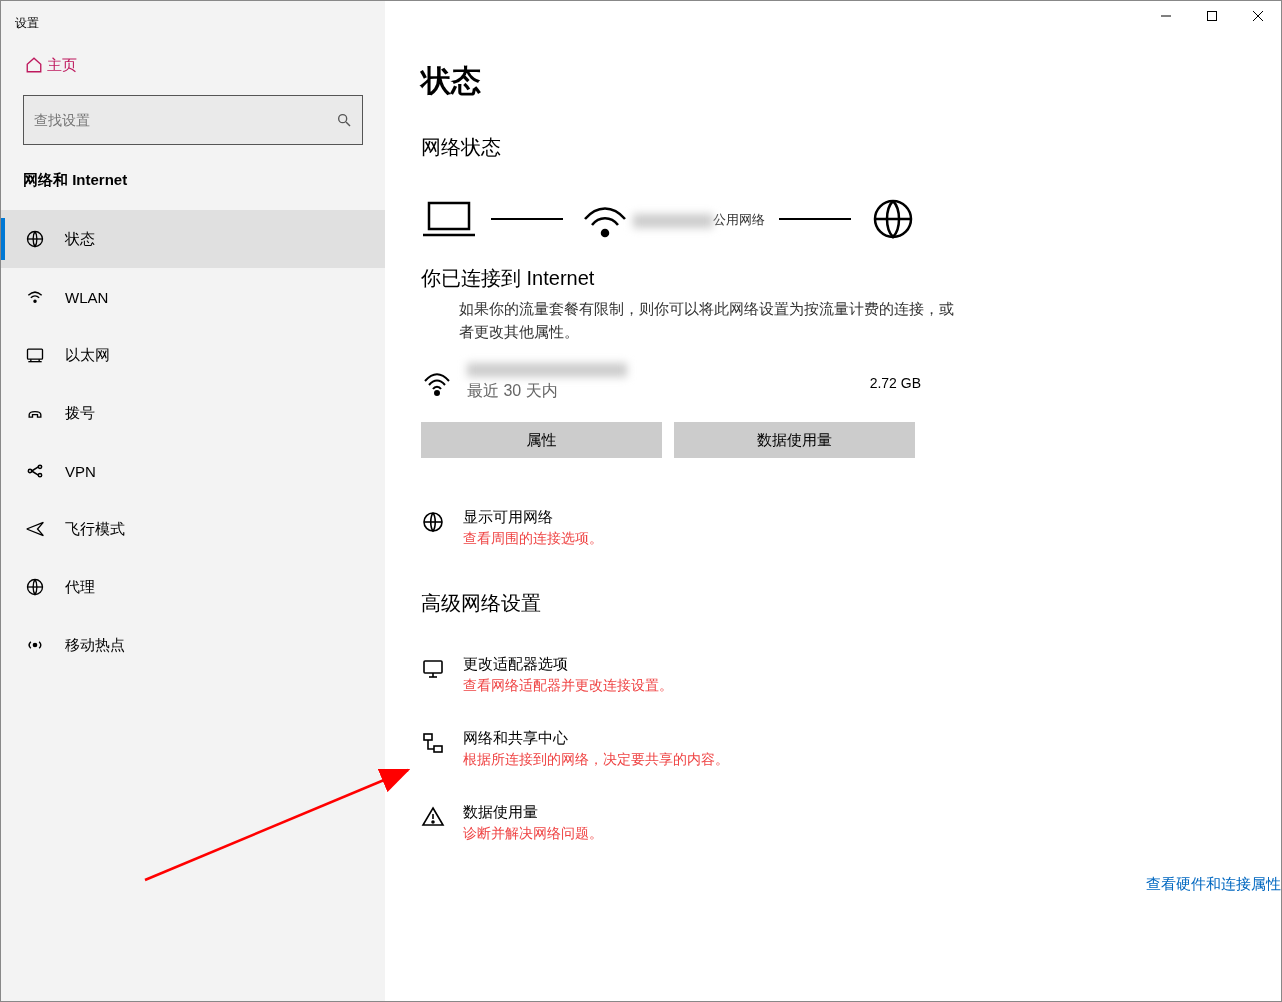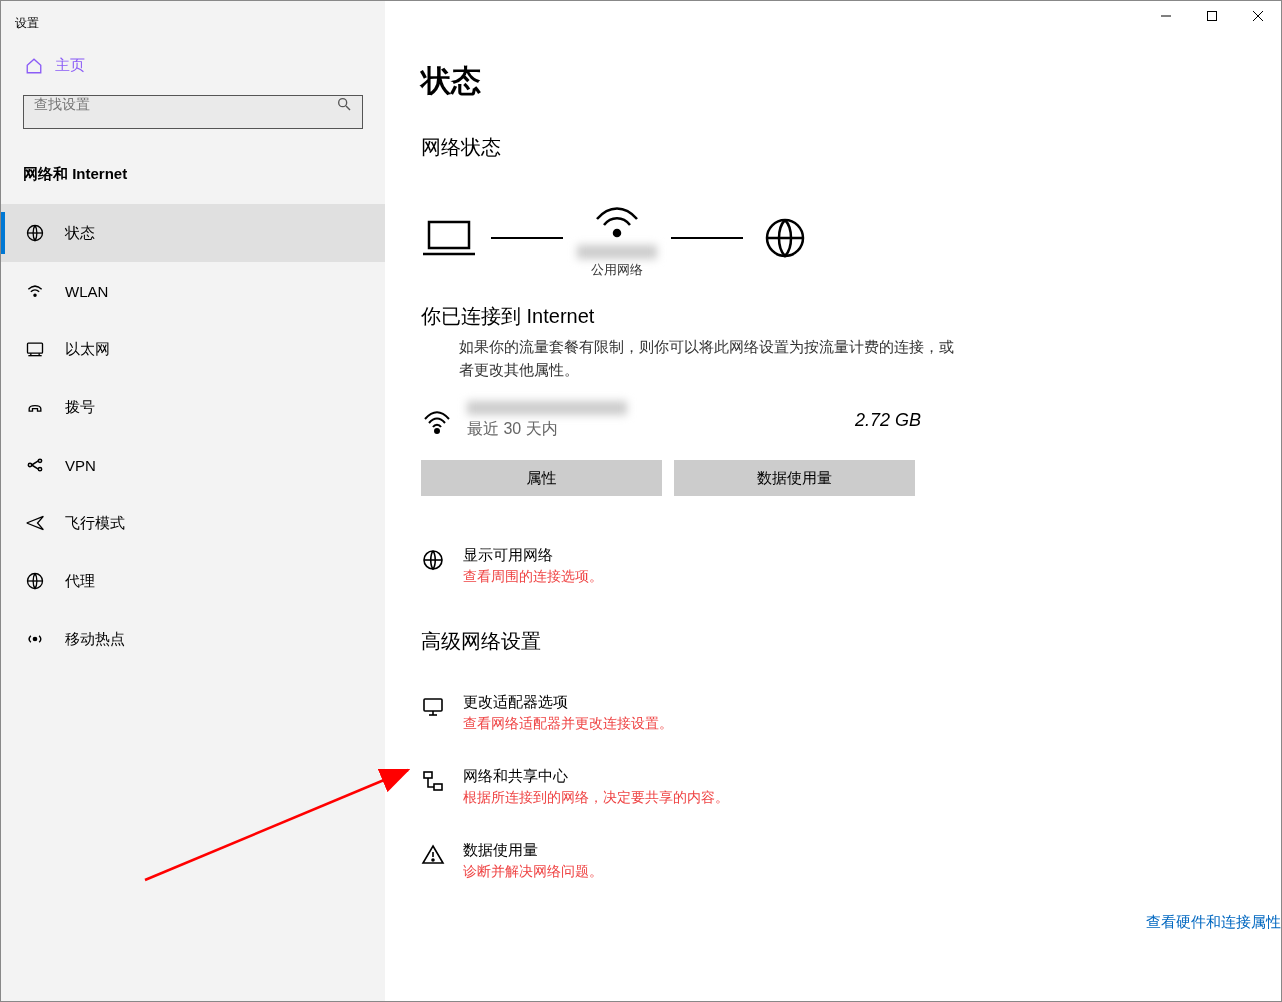--- a/index.html
+++ b/index.html
@@ -28,54 +28,52 @@
     display: flex;
     flex-direction: column;
   }
   .app-title {
     font-size: 12px;
     padding: 6px 14px 14px 14px;
     color: #000;
   }
   .home-row {
     display: flex;
-    align-items: center;
-    gap: 12px;
+    gap: 4px;
     padding: 10px 24px;
     font-size: 15px;
-    color: #8b5cf6;
+    color: #be185d;
     cursor: pointer;
   }
   .home-row .ic { width: 18px; height: 18px; }
   .search-wrap {
     padding: 10px 22px 18px 22px;
   }
   .search-box {
     display: flex;
-    align-items: flex-start;
+    align-items: center;
     border: 1px solid #555;
     background: #eaeaea;
-    height: 34px;
+    height: 50px;
     padding: 0 10px;
     gap: 36px;
   }
   .search-box input {
     flex: 1;
     border: none;
     background: transparent;
     font-size: 14px;
     outline: none;
     color: #555;
   }
   .search-box .ic { width: 16px; height: 16px; color: #555; }
   .sidebar-section {
     padding: 8px 22px 12px 22px;
     font-weight: 600;
     font-size: 15px;
-    margin-top: 10px;
   }
   .nav-list { padding-top: 8px; }
   .nav-item {
     display: flex;
     align-items: center;
     gap: 20px;
     padding: 0 24px;
     height: 58px;
     font-size: 15px;
     cursor: pointer;
@@ -130,21 +128,21 @@
     display: flex;
     align-items: center;
     gap: 14px;
     padding: 20px 0 0 0;
   }
   .net-diagram .sep {
     width: 72px;
     height: 2px;
     background: #000;
   }
-  .net-diagram .node { display:flex; flex-direction:column; align-items:center; }
+  .net-diagram .node { display:flex; flex-direction:row; align-items:center; }
   .net-diagram svg.big { width: 56px; height: 44px; }
   .blur-text {
     filter: blur(4px);
     background: #ccc;
     color: #ccc;
     display: inline-block;
   }
   .net-sub { font-size: 13px; color: #333; margin-top: 2px; }
 
   .connected-title {
@@ -164,21 +162,21 @@
     display: flex;
     align-items: center;
     gap: 14px;
     padding-top: 20px;
     width: 500px;
   }
   .conn-row .wifi-ic { width: 32px; height: 32px; }
   .conn-row .conn-mid { flex: 1; }
   .conn-row .ssid { filter: blur(4px); background:#ccc; color:#ccc; display:inline-block; width:160px; height:14px; }
   .conn-row .range { font-size: 16px; color: #666; padding-top:2px; }
-  .conn-row .usage { font-size: 18px; font-style: italic; }
+  .conn-row .usage { font-size: 14px; }
 
   .btn-row {
     display: flex;
     gap: 12px;
     padding-top: 20px;
     width: 494px;
   }
   .wbtn {
     flex: 1;
     height: 36px;

